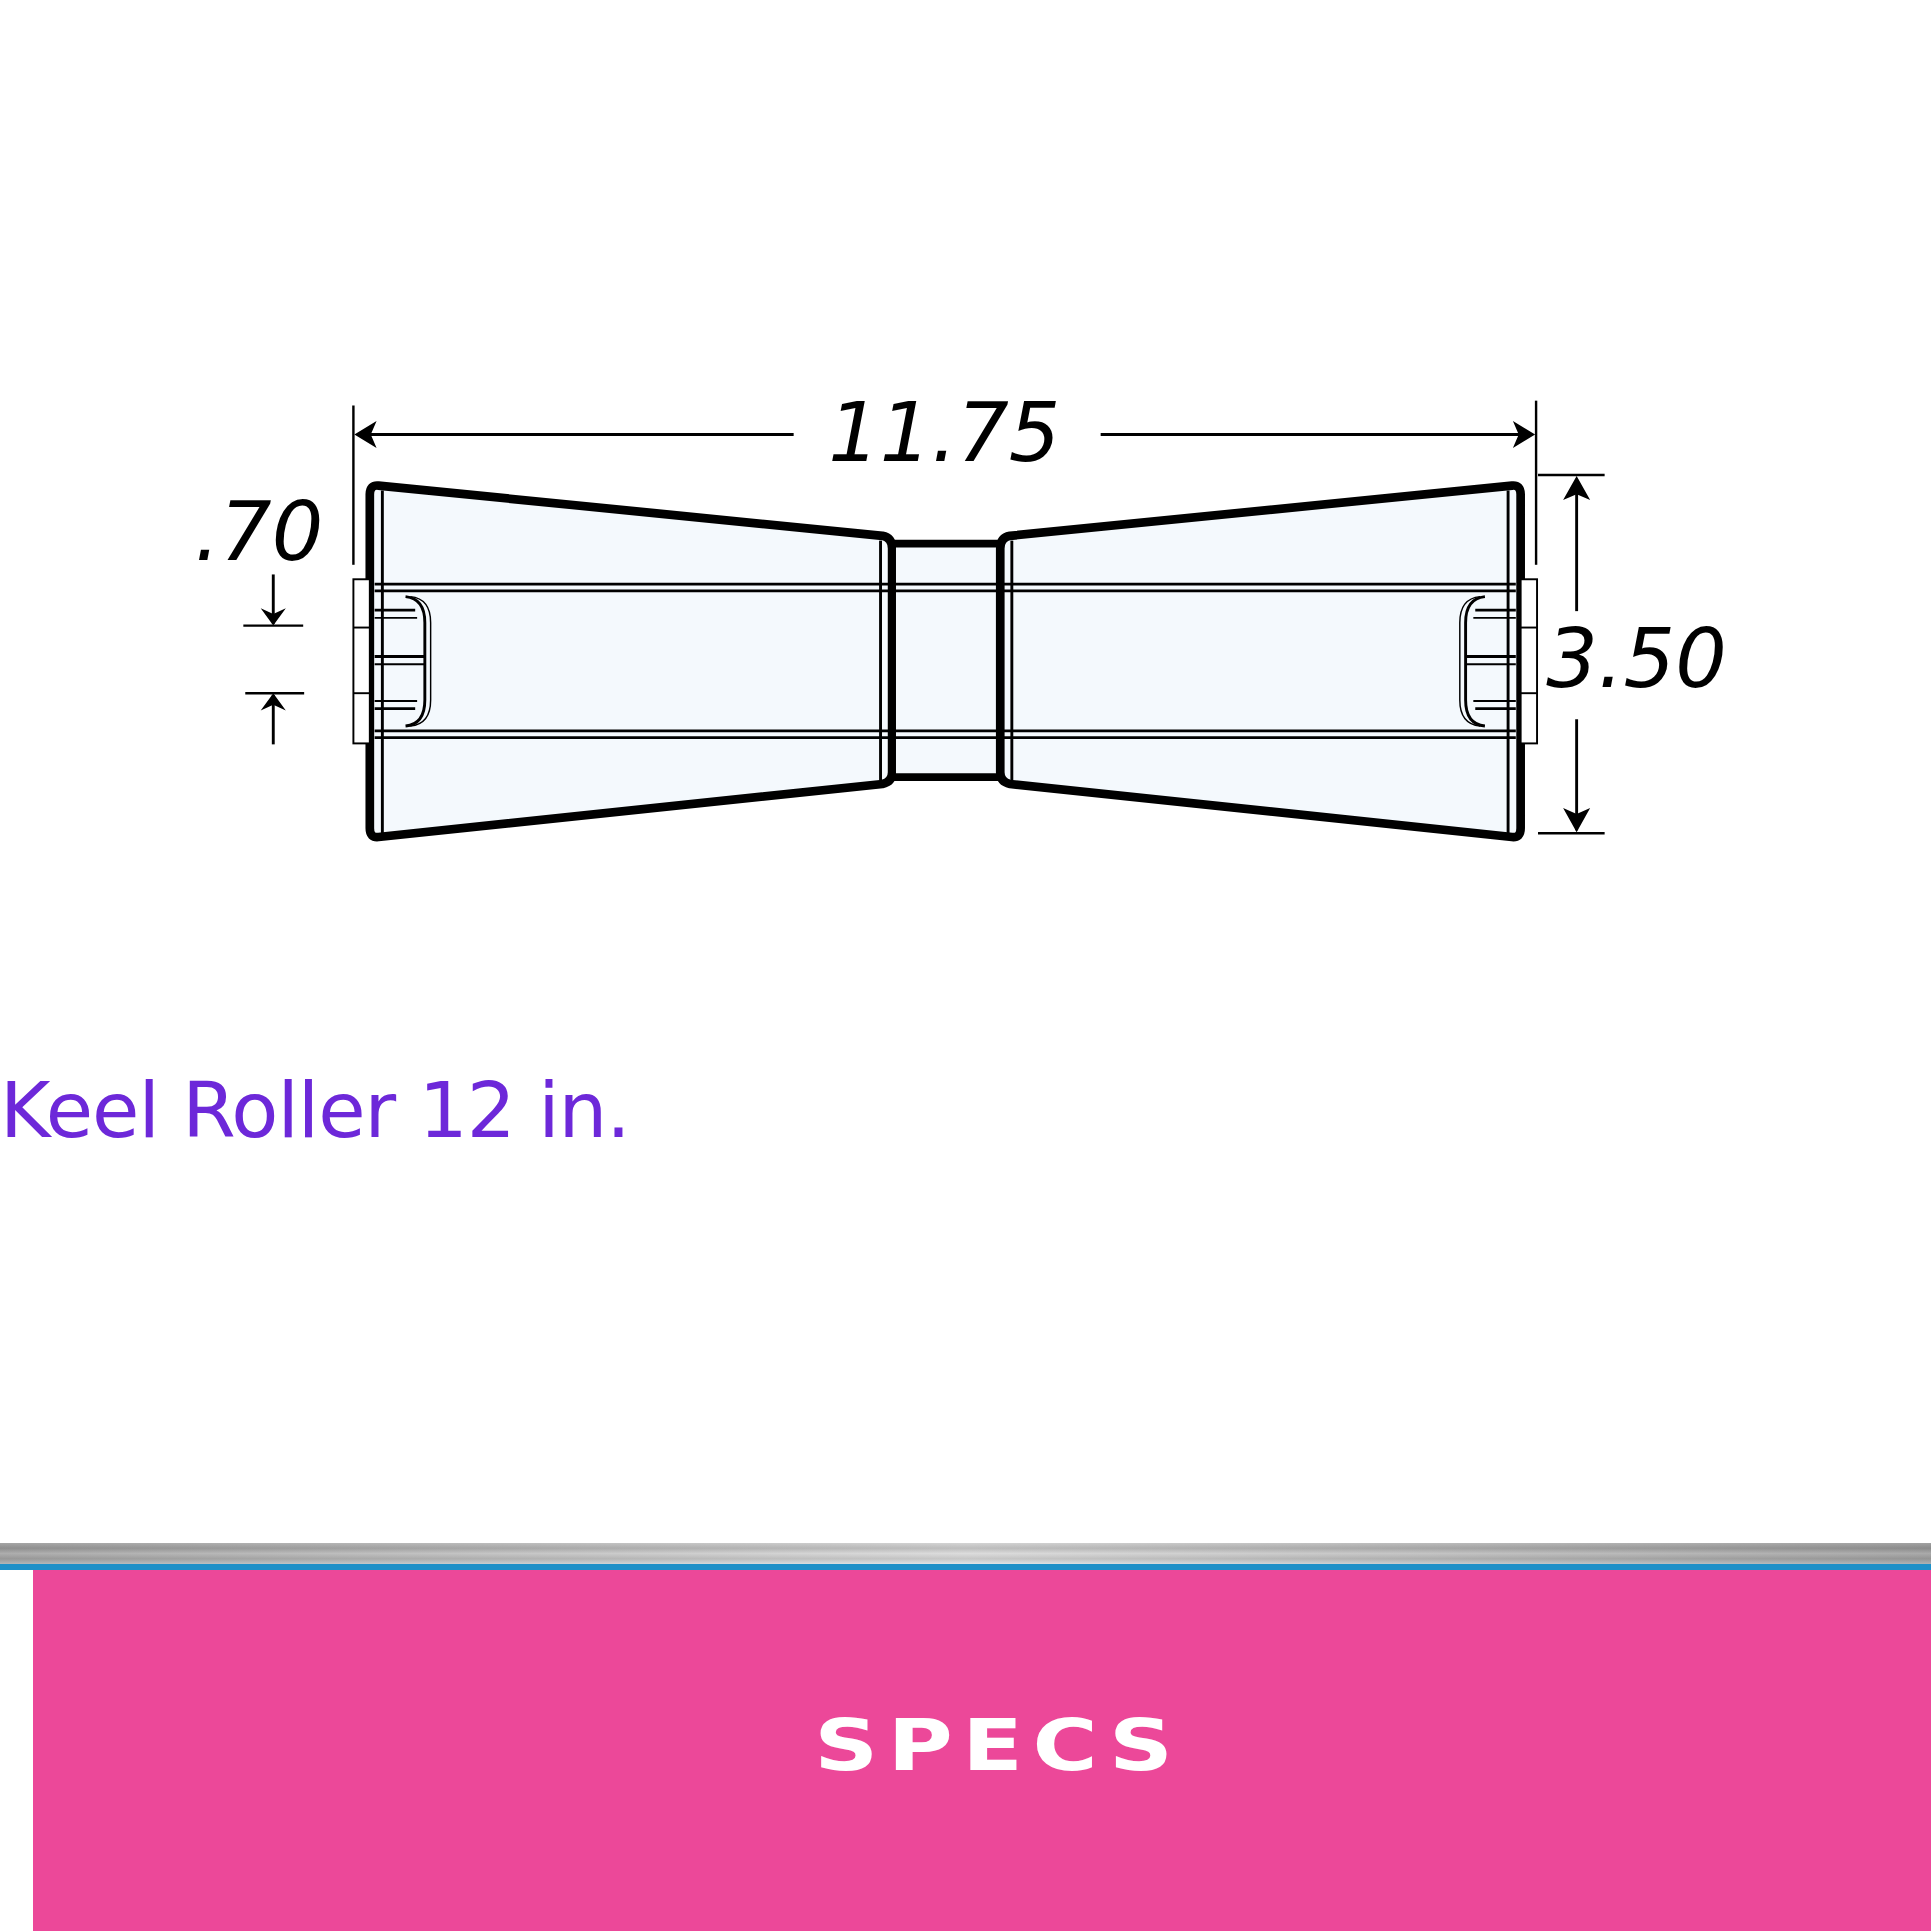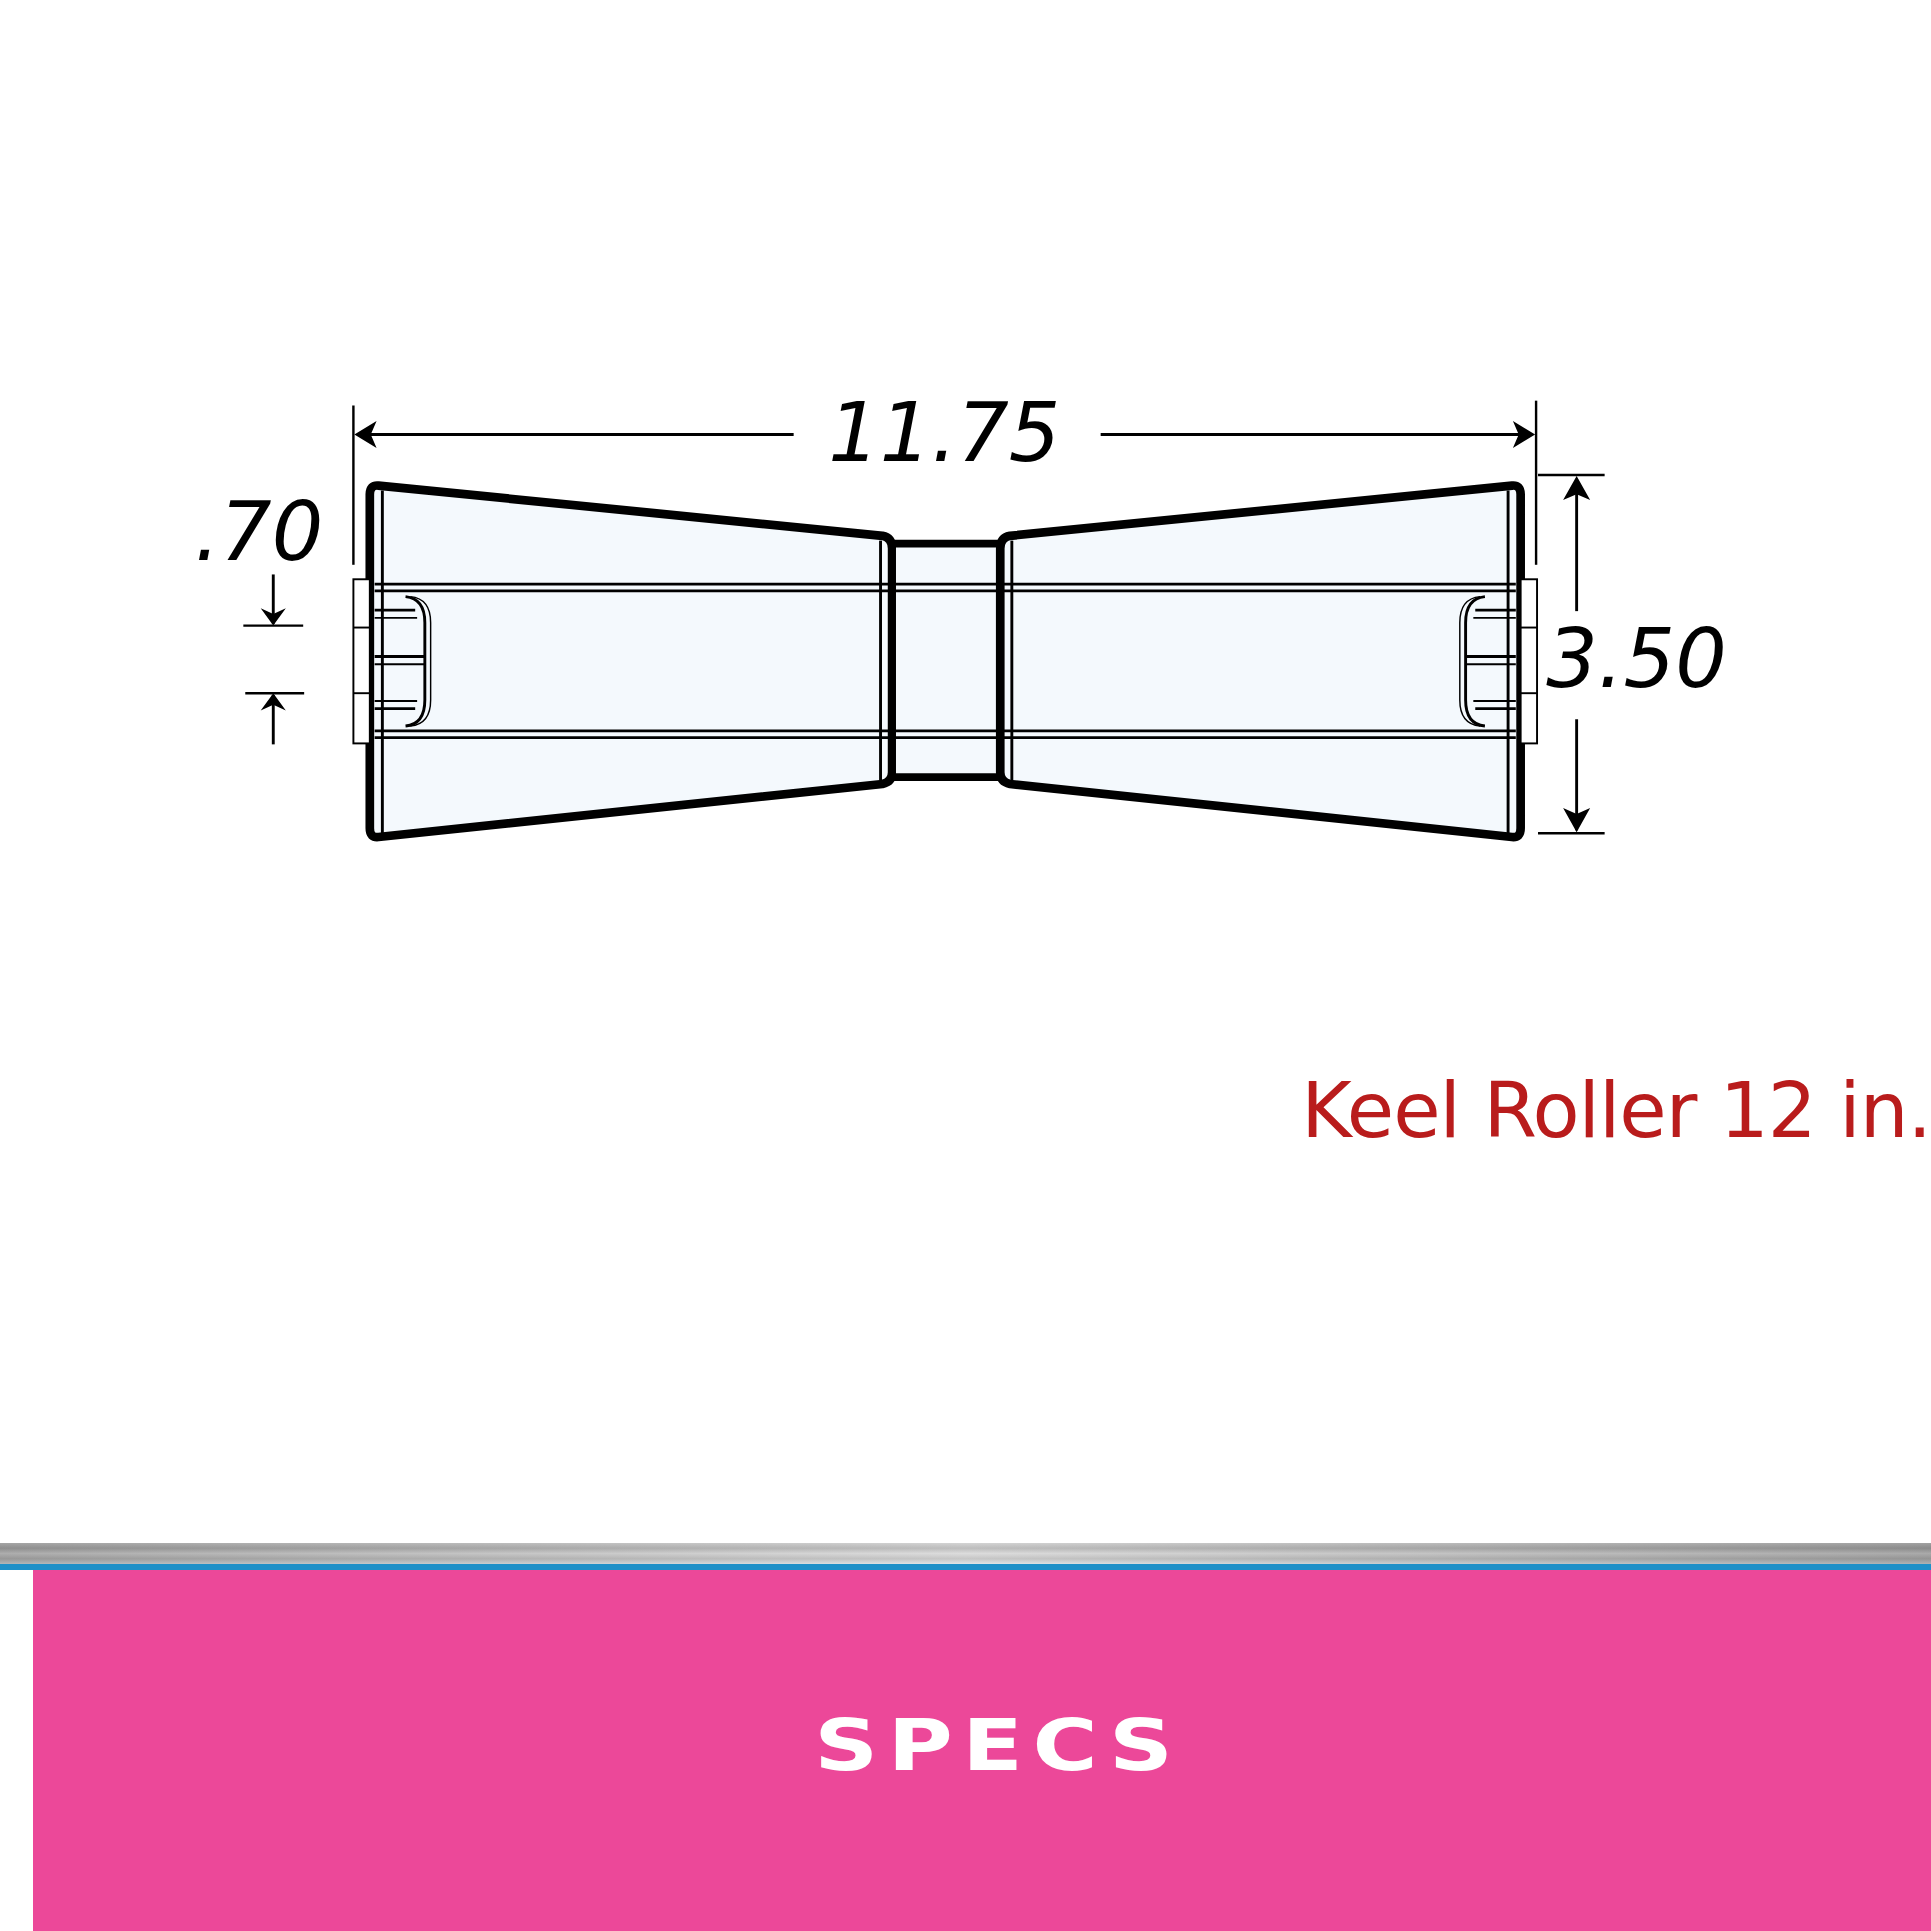--- a/index.html
+++ b/index.html
@@ -9,23 +9,23 @@
       font-family: "DejaVu Sans", sans-serif;
     }
     #drawing { position: absolute; left: 0; top: 0; width: 1931px; height: 1062px; }
     .dim-text {
       font-family: "DejaVu Sans", sans-serif;
       font-style: italic;
       fill: #000;
     }
     #caption {
       position: absolute; left: 0; top: 1062px; width: 1931px;
-      text-align: right;
+      text-align: left;
       font-family: "DejaVu Sans", sans-serif;
-      font-size: 77px; color: #b91c1c; letter-spacing: -1px;
+      font-size: 77px; color: #6d28d9; letter-spacing: -1px;
       line-height: 97px;
     }
     #metal-band {
       position: absolute; left: 0; top: 1543px; width: 1931px; height: 21px;
       background: linear-gradient(180deg, #bdbdbd 0%, #9a9a9a 25%, #c9c9c9 50%, #a8a8a8 75%, #cfd6da 100%);
     }
     #metal-band::after {
       content: ""; position: absolute; inset: 0;
       background: linear-gradient(90deg, rgba(120,120,120,0.35) 0%, rgba(255,255,255,0.35) 50%, rgba(110,110,110,0.35) 100%);
     }

